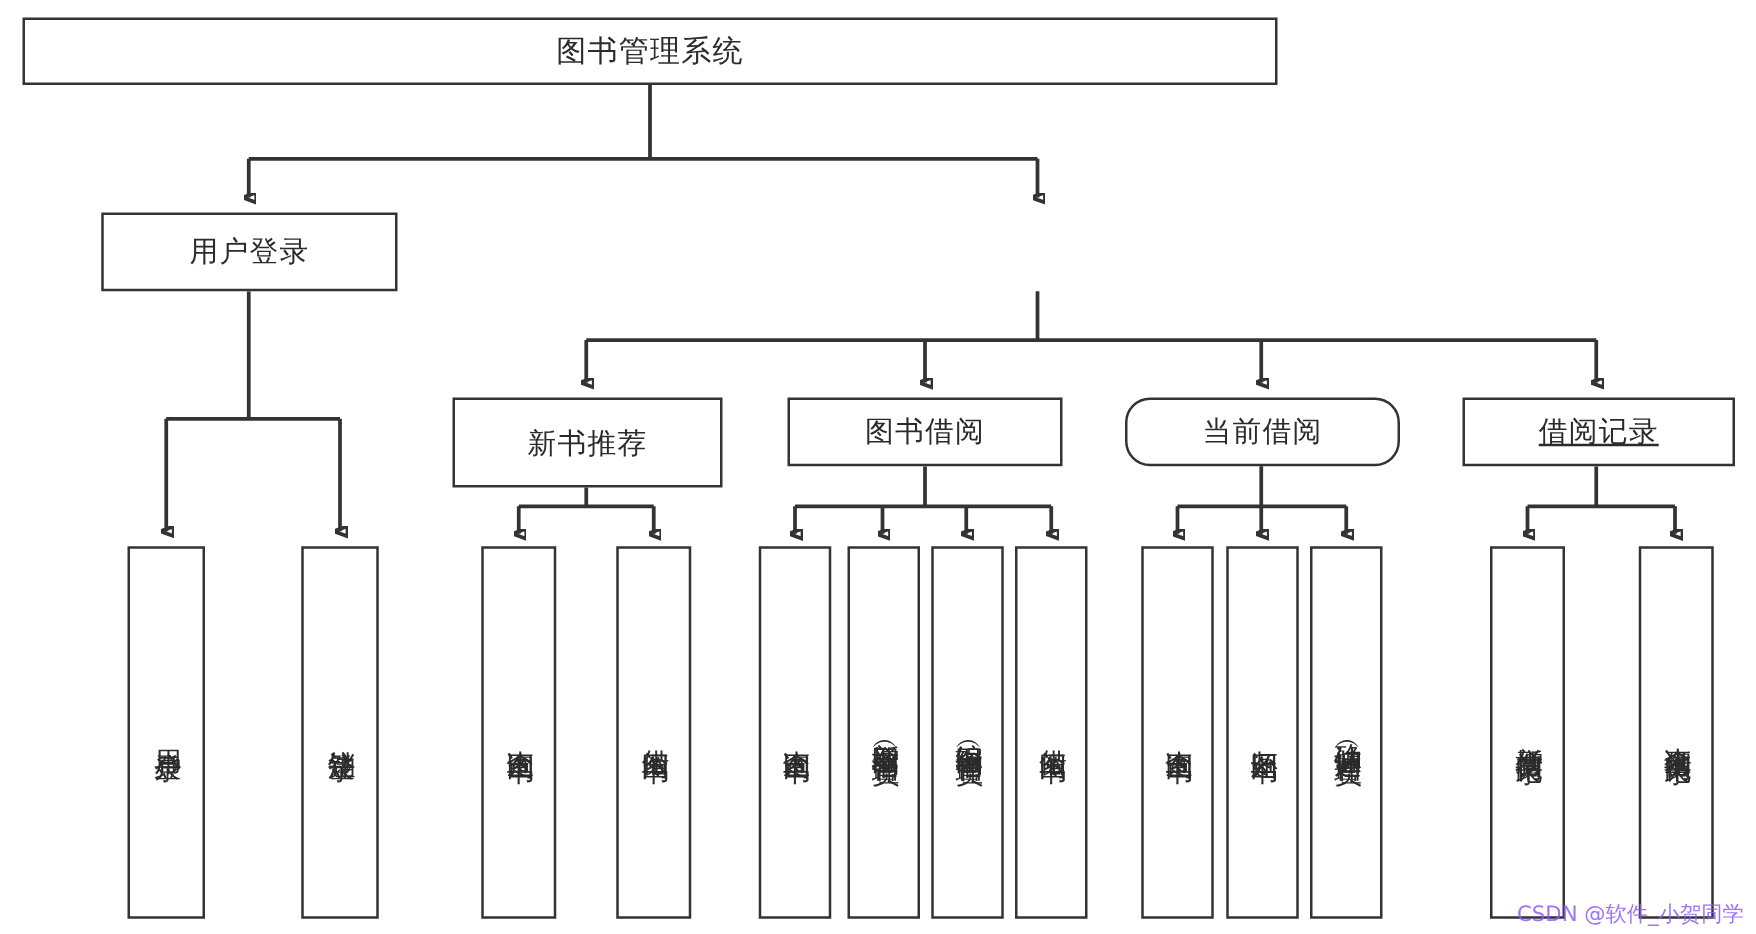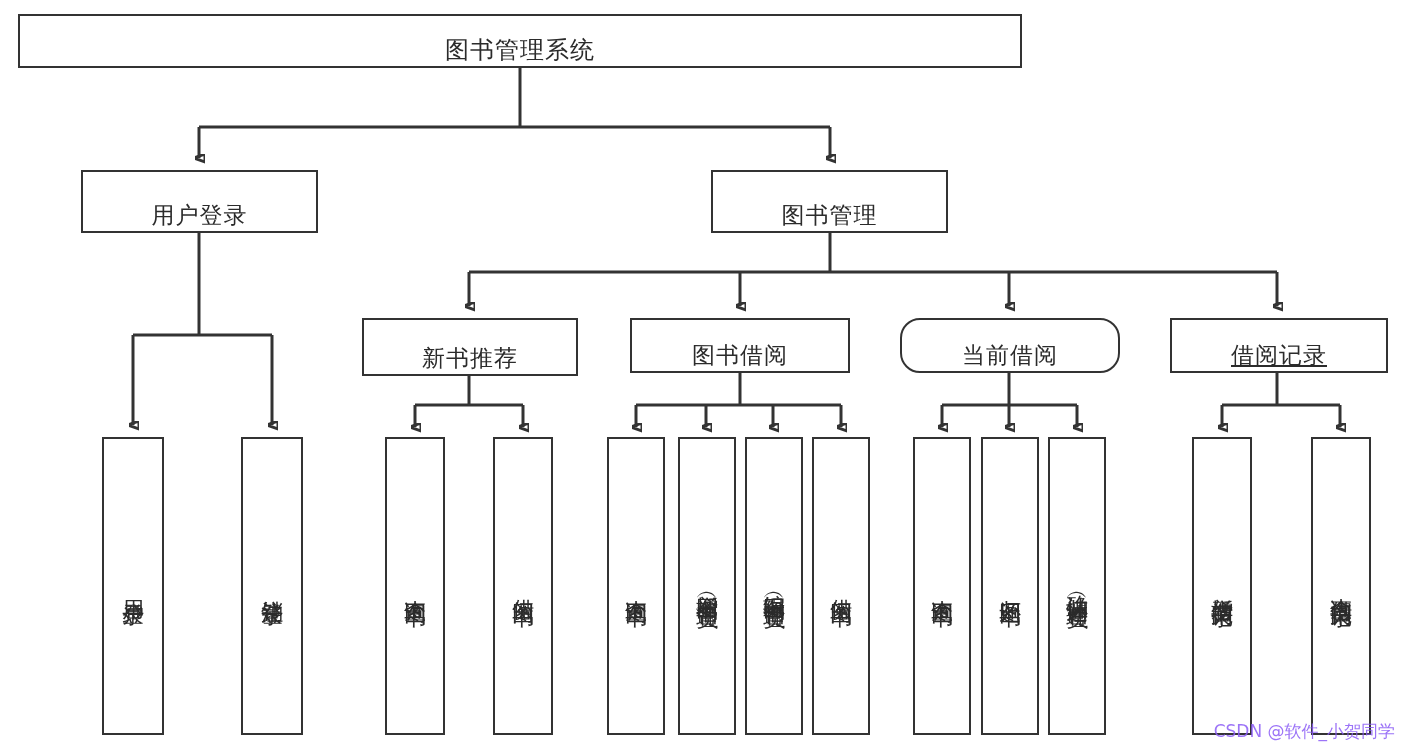--- a/index.html
+++ b/index.html
@@ -9,21 +9,21 @@
     font-family:"DejaVu Sans","Liberation Sans",sans-serif;
     position:relative;overflow:hidden;
   }
   #canvas{position:absolute;left:0;top:0;width:1405px;height:747px;}
   .node{
     position:absolute;
     box-sizing:border-box;
     border:2px solid #333333;
     background:#ffffff;
     display:flex;
-    align-items:flex-end;
+    align-items:center;
     justify-content:center;
     color:#2b2b2b;
   }
   .node.horiz{
     font-size:23px;
     letter-spacing:1px;
   }
   .node.root{font-size:24px;}
   .leaf{
     position:absolute;
@@ -113,25 +113,22 @@
     <line x1="1340" y1="405" x2="1340" y2="427" marker-end="url(#arrow)"></line>
   </svg>
 
   <div class="node horiz root" style="left:18px;top:14px;width:1004px;height:54px;">
     <span>图书管理系统</span>
   </div>
 
   <div class="node horiz" style="left:81px;top:170px;width:237px;height:63px;">
     <span>用户登录</span>
   </div>
-  <div class="node horiz" style="left:711px;top:170px;width:237px;height:63px;">
-    <span>图书管理</span>
-  </div>
 
-  <div class="node horiz" style="left:362px;top:318px;width:216px;height:58px;">
+  <div class="node horiz" style="left:362px;top:318px;width:216px;height:72px;">
     <span>新书推荐</span>
   </div>
   <div class="node horiz" style="left:630px;top:318px;width:220px;height:55px;">
     <span>图书借阅</span>
   </div>
   <div class="node horiz" style="left:900px;top:318px;width:220px;height:55px;border-radius:20px;">
     <span>当前借阅</span>
   </div>
   <div class="node horiz" style="left:1170px;top:318px;width:218px;height:55px;text-decoration:underline;">
     <span>借阅记录</span>

